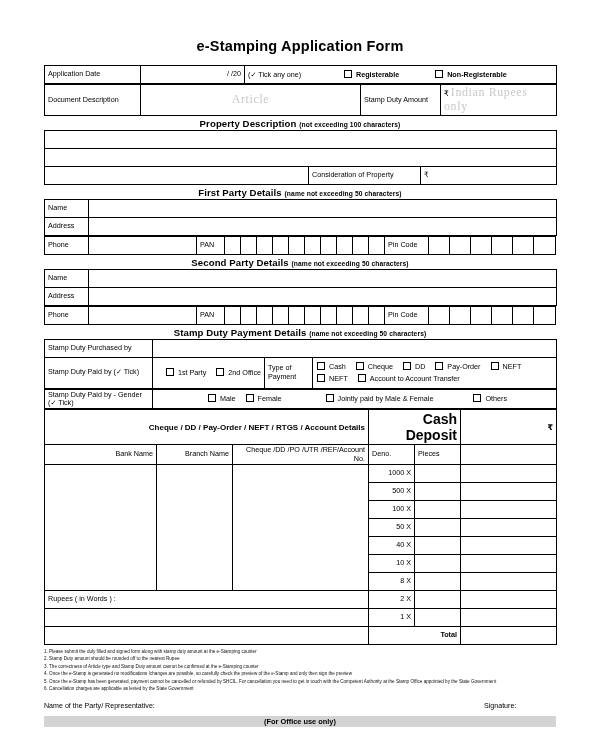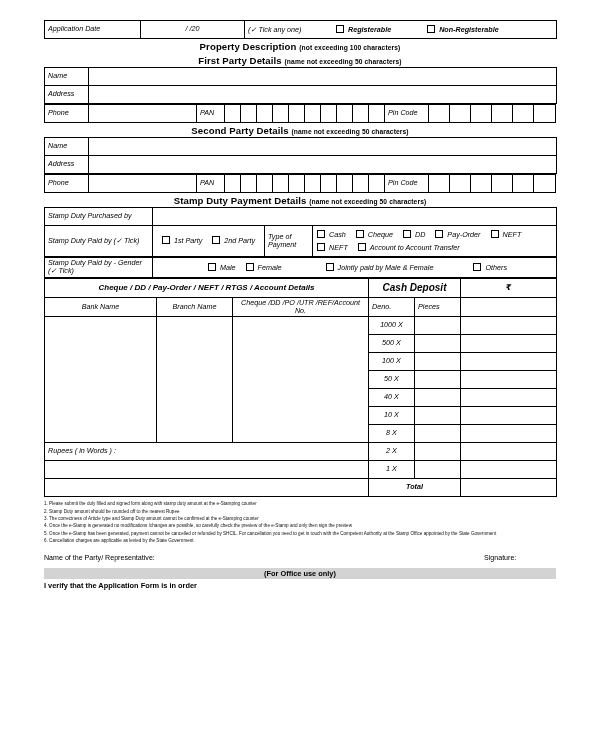--- a/index.html
+++ b/index.html
@@ -13,37 +13,37 @@
   .page{position:relative;width:600px;height:730px;box-sizing:border-box;padding:0;}
   .sheet{position:absolute;left:44px;top:20px;width:512px;}
 
   
   .form-title{
     text-align:center;font-size:14.5px;font-weight:bold;
     letter-spacing:.2px;margin:18px 0 11px 0;
   }
 
   
-  table.grid{border-collapse:collapse;width:512px;table-layout:fixed;font-style:italic;}
+  table.grid{border-collapse:collapse;width:512px;table-layout:fixed;}
   table.grid td{
     border:1px solid #000;
     font-size:7.2px;
     padding:1px 3px;
     height:15px;
     vertical-align:middle;
     line-height:1.15;
     overflow:hidden;
   }
   .sec-head{
     text-align:center;font-weight:bold;font-size:9.6px;
     padding:2px 0 1px 0;letter-spacing:.1px;
   }
   .sec-head .sub{font-weight:bold;font-size:6.7px;}
   .tall{height:22px;}
-  .ctr{text-align:center;}
+  .ctr{text-align:right;}
   .bold{font-weight:bold;}
 
   
   .cb{
     display:inline-block;width:6px;height:6px;
     border:1.4px solid #000;
     vertical-align:-1px;margin-right:4px;
     background:#fff;
   }
   .cbwrap{display:inline-block;white-space:nowrap;margin-right:8px;font-size:7.2px;}
@@ -75,45 +75,84 @@
     font-size:7.4px;padding:1px 0;width:512px;margin-top:2px;
   }
   .verify{font-size:7.4px;font-weight:bold;margin-top:2px;}
 </style>
 </head>
 <body>
 
 <div class="page">
  <div class="sheet">
 
+  <div class="form-title">e-Stamping Application Form</div>
 
   <table class="grid">
     <colgroup>
       <col style="width:96px">
           <col style="width:104px">
           <col style="width:312px">
     </colgroup>
     <tbody>
           <tr>
       <td>Application Date</td>
       <td class="ctr">/        /20</td>
       <td>
         <span style="display:inline-block;width:86px">(✓ Tick any one)</span>
-        <span class="cbwrap" style=""><span class="cb"></span><span class="bold">Registerable</span></span>
+        <span class="cbwrap" style="margin-left:8px"><span class="cb"></span><span class="bold">Registerable</span></span>
         <span class="cbwrap" style="margin-left:26px"><span class="cb"></span><span class="bold">Non-Registerable</span></span>
       </td>
     </tr>
   </tbody>
       </table>
 
+  <table class="grid">
+    <colgroup>
+      <col style="width:96px">
+          <col style="width:220px">
+          <col style="width:80px">
+          <col style="width:116px">
+    </colgroup>
+    <tbody>
+          <tr>
+      <td class="tall">Document Description</td>
+      <td class="tall">
+              <span class="ghost ghost-c">Article</span>
+            </td>
+      <td class="tall">Stamp Duty Amount</td>
+      <td class="tall"><span class="rupee" style="font-size:7.5px">₹</span> <span class="ghost">Indian Rupees only</span></td>
+    </tr>
+  </tbody>
+      </table>
 
   <div class="sec-head">
     <span>Property Description</span>
     <span class="sub">(not exceeding 100 characters)</span>
   </div>
+  <table class="grid">
+    <colgroup>
+          <col style="width:264px">
+          <col style="width:112px">
+          <col style="width:136px">
+        </colgroup>
+    <tbody>
+          <tr>
+            <td colspan="3"></td>
+          </tr>
+    <tr>
+            <td colspan="3"></td>
+          </tr>
+    <tr>
+      <td></td>
+      <td>Consideration of Property</td>
+      <td><span class="rupee">₹</span></td>
+    </tr>
+  </tbody>
+      </table>
 
   <div class="sec-head">
     <span>First Party Details</span>
     <span class="sub">(name not exceeding 50 characters)</span>
   </div>
   <table class="grid">
     <colgroup>
           <col style="width:44px">
           <col style="width:468px">
         </colgroup>
@@ -259,21 +298,21 @@
         </colgroup>
     <tbody>
           <tr>
       <td>Stamp Duty Purchased by</td>
       <td colspan="3"></td>
     </tr>
     <tr>
       <td style="height:28px">Stamp Duty Paid by (✓ Tick)</td>
       <td class="ctr">
         <span class="cbwrap"><span class="cb"></span><span>1st Party</span></span>
-        <span class="cbwrap" style="margin-right:0"><span class="cb"></span><span>2nd Party</span></span>
+        <span class="cbwrap" style="margin-right:0"><span class="cb"></span><span>2nd Office</span></span>
       </td>
       <td>Type of<br>Payment</td>
       <td style="padding:2px 4px">
         <div style="margin-bottom:3px">
           <span class="cbwrap"><span class="cb"></span><span>Cash</span></span>
           <span class="cbwrap"><span class="cb"></span><span>Cheque</span></span>
           <span class="cbwrap"><span class="cb"></span><span>DD</span></span>
           <span class="cbwrap"><span class="cb"></span><span>Pay-Order</span></span>
           <span class="cbwrap" style="margin-right:0"><span class="cb"></span><span>NEFT</span></span>
         </div>
@@ -308,21 +347,21 @@
       <col style="width:112px">
           <col style="width:76px">
           <col style="width:136px">
       <col style="width:46px">
           <col style="width:46px">
           <col style="width:96px">
     </colgroup>
     <tbody>
           <tr>
       <td colspan="3" class="ctr bold" style="font-size:8px;height:16px">Cheque / DD / Pay-Order / NEFT / RTGS / Account Details</td>
-      <td colspan="2" class="ctr bold" style="font-size:10px">Cash Deposit</td>
+      <td colspan="2" class="ctr bold" style="font-size:14px">Cash Deposit</td>
       <td class="ctr bold rupee" style="font-size:8px">₹</td>
     </tr>
     <tr>
       <td class="ctr">Bank Name</td>
       <td class="ctr">Branch Name</td>
       <td class="ctr">Cheque /DD /PO /UTR /REF/Account No.</td>
       <td>Deno.</td>
       <td>Pieces</td>
       <td></td>
     </tr>

